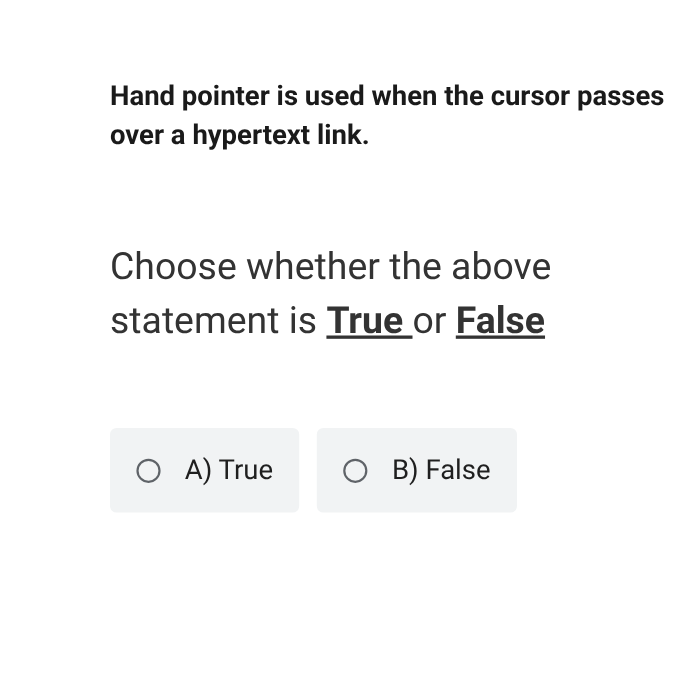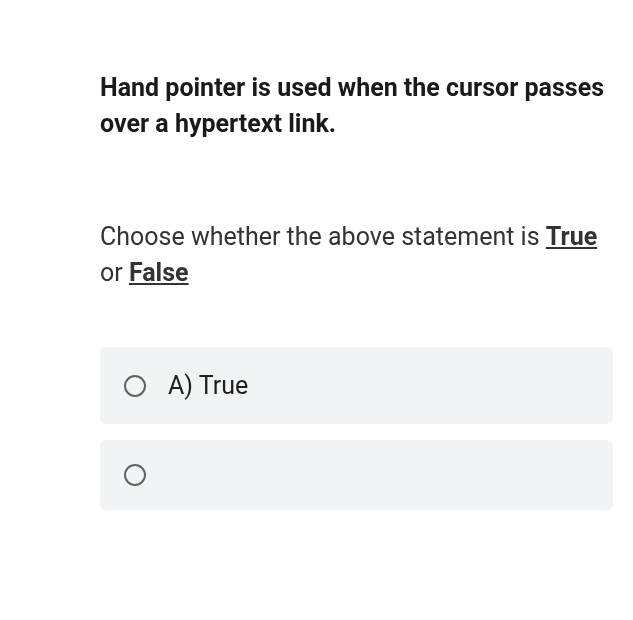--- a/index.html
+++ b/index.html
@@ -16,33 +16,33 @@
       color: #1f1f1f;
     }
     .question-statement {
       font-size: 25px;
       font-weight: 700;
       line-height: 1.45;
       margin-bottom: 76px;
       color: #1a1a1a;
     }
     .instruction {
-      font-size: 25px;
+      font-size: 34px;
       font-weight: 400;
       line-height: 1.45;
-      margin-bottom: 56px;
+      margin-bottom: 72px;
       color: #333;
     }
     .instruction .underline-bold {
       font-weight: 700;
       text-decoration: underline;
     }
     .options {
       display: flex;
-      flex-direction: column;
+      flex-direction: row;
       gap: 16px;
     }
     .option {
       background: #f1f3f4;
       border-radius: 6px;
       padding: 24px 24px;
       display: flex;
       align-items: center;
       gap: 22px;
       cursor: pointer;
@@ -69,14 +69,15 @@
   <span>Choose whether the above statement is </span><span class="underline-bold">True </span><span>or </span><span class="underline-bold">False</span>
 </div>
 
 <div class="options">
   <div class="option">
     <span class="radio-circle"></span>
     <span class="option-label">A) True</span>
   </div>
   <div class="option">
     <span class="radio-circle"></span>
+    <span class="option-label">B) False</span>
   </div>
 </div>
 
 </body></html>

